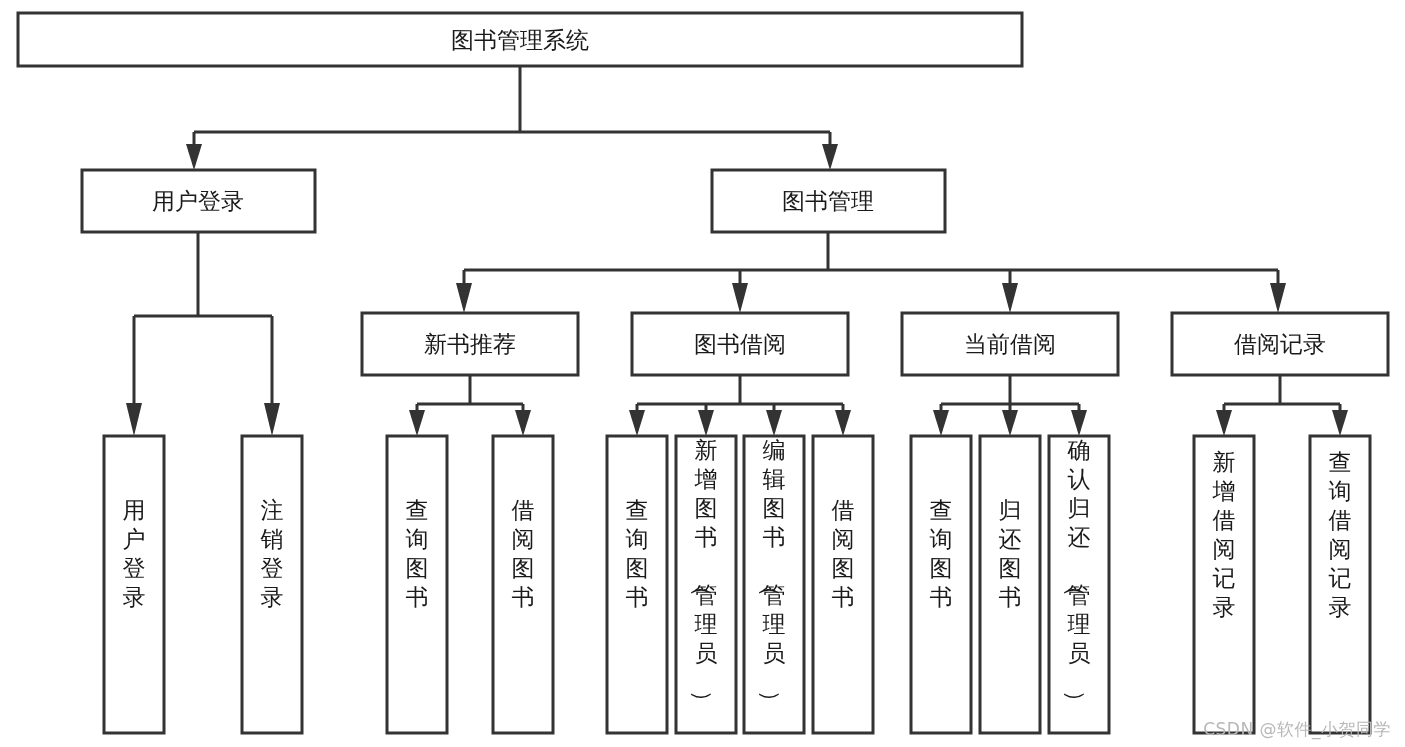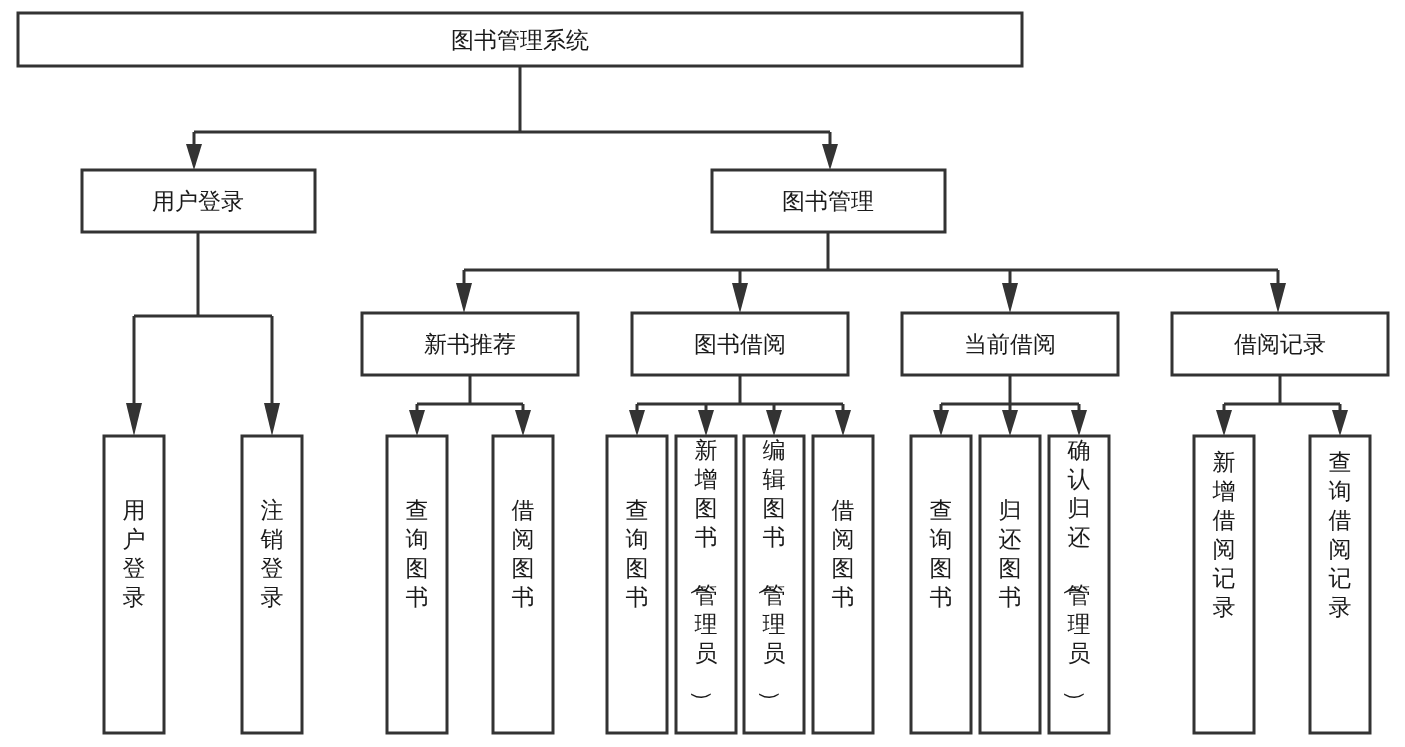--- a/index.html
+++ b/index.html
@@ -221,13 +221,14 @@
       <rect class="node-rect" x="1194" y="436" width="60" height="297"></rect>
       <text class="node-label-v" x="1224" y="470"><tspan x="1224" y="470">新</tspan><tspan x="1224" y="499">增</tspan><tspan x="1224" y="528">借</tspan><tspan x="1224" y="557">阅</tspan><tspan x="1224" y="586">记</tspan><tspan x="1224" y="615">录</tspan></text>
     </g>
     <g>
       <rect class="node-rect" x="1310" y="436" width="60" height="297"></rect>
       <text class="node-label-v" x="1340" y="470"><tspan x="1340" y="470">查</tspan><tspan x="1340" y="499">询</tspan><tspan x="1340" y="528">借</tspan><tspan x="1340" y="557">阅</tspan><tspan x="1340" y="586">记</tspan><tspan x="1340" y="615">录</tspan></text>
     </g>
 
   </svg>
 
+  <div class="watermark">CSDN @软件_小贺同学</div>
 </div>
 
 </body></html>

